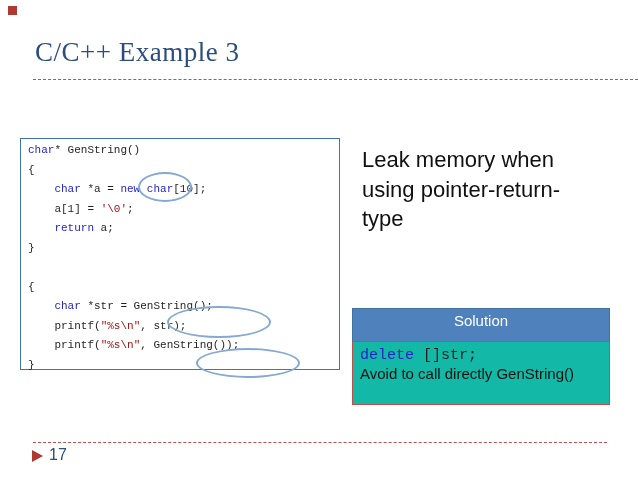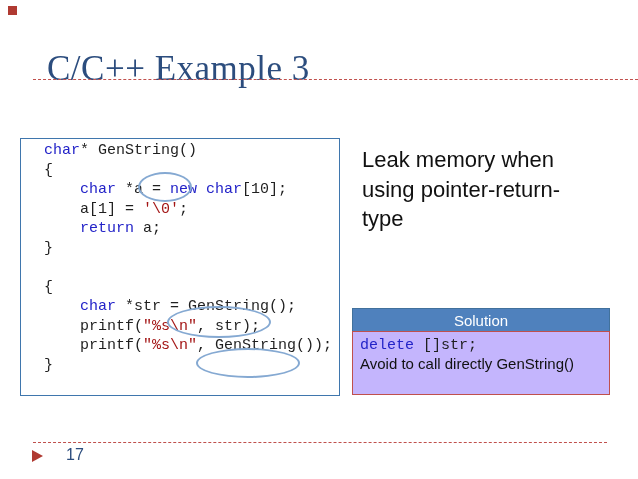--- a/index.html
+++ b/index.html
@@ -10,73 +10,73 @@
   html,body{margin:0;padding:0;background:#fff;}
   .slide{
     position:relative; width:638px; height:479px; background:#ffffff;
     font-family:"Liberation Sans",sans-serif; overflow:hidden;
   }
   .corner-square{
     position:absolute; left:8px; top:6px; width:9px; height:9px;
     background:var(--marker-red,#b03a32);
   }
   .title{
-    position:absolute; left:35px; top:39px; margin:12px;
+    position:absolute; left:35px; top:39px; margin:0;
     font-family:"Liberation Serif",serif; font-weight:normal;
-    font-size:35px; line-height:1; color:var(--title-navy,#2c4d7e);
+    font-size:27px; line-height:1; color:var(--title-navy,#2c4d7e);
     letter-spacing:0.5px; white-space:nowrap;
   }
   .rule{position:absolute; height:0; border-top:1px dashed var(--accent-red,#c0504d);}
   .title-rule{left:33px; top:79px; width:605px;}
   .footer-rule{left:33px; top:442px; width:574px;}
   .code-box{
-    position:absolute; left:20px; top:138px; width:320px; height:258px;
+    position:absolute; left:20px; top:138px; width:320px; height:232px;
     box-sizing:border-box; border:1px solid var(--box-border-blue,#3f76ad);
-    background:#fff; padding:2px 0 0 23px;
+    background:#fff; padding:2px 0 0 7px;
     font-family:"Liberation Mono","DejaVu Sans Mono",monospace;
-    font-size:15px; line-height:19.5px; color:#1f1f1f;
+    font-size:11px; line-height:19.5px; color:#1f1f1f;
   }
   .code-line{white-space:pre; height:19.5px;}
   .tok-k{color:var(--keyword-blue,#2323c8);}
   .tok-s{color:var(--string-red,#a31515);}
   .tok-p{color:#1f1f1f;}
   .circle{
     position:absolute; box-sizing:border-box;
     border:2px solid var(--circle-blue,#85a9d2); border-radius:50%;
     background:transparent;
   }
   .c-new {left:138px; top:172px; width:54px; height:30px;}
   .c-gen1{left:167px; top:306px; width:104px; height:32px;}
   .c-gen2{left:196px; top:348px; width:104px; height:30px;}
   .leak-text{
     position:absolute; left:362px; top:145px; width:250px;
     font-size:22px; line-height:29.5px; color:#111111; white-space:pre-line;
   }
   .solution{position:absolute; left:352px; top:308px; width:258px;}
   .solution-header{
-    box-sizing:border-box; height:23px; line-height:23px; text-align:center;
+    box-sizing:border-box; height:33px; line-height:23px; text-align:center;
     background:var(--accent-blue,#4f81bd); color:#ffffff; font-size:15px;
     border:1px solid #41719c; border-bottom:none;
   }
   .solution-body{
-    box-sizing:border-box; height:64px; background:#c4b5fd;
+    box-sizing:border-box; height:64px; background:#14b8a6;
     border:1px solid var(--accent-red,#c0504d); padding:4px 7px 0 7px;
   }
   .solution-code{
     font-family:"Liberation Mono","DejaVu Sans Mono",monospace;
     font-size:15px; line-height:19px; white-space:pre;
   }
   .solution-note{font-size:15px; color:#111111; margin-top:0; white-space:nowrap;}
   .footer-marker{
     position:absolute; left:32px; top:450px; width:0; height:0;
     border-top:6px solid transparent; border-bottom:6px solid transparent;
     border-left:11px solid var(--marker-red,#b03a32);
   }
   .page-number{
-    position:absolute; left:66px; top:446px; font-size:16px;
+    position:absolute; left:49px; top:446px; font-size:16px;
     color:var(--title-navy,#2c4d7e);
   }
 </style>
 </head>
 <body>
 
 <div class="slide">
 
   <div class="corner-square"></div>
 

